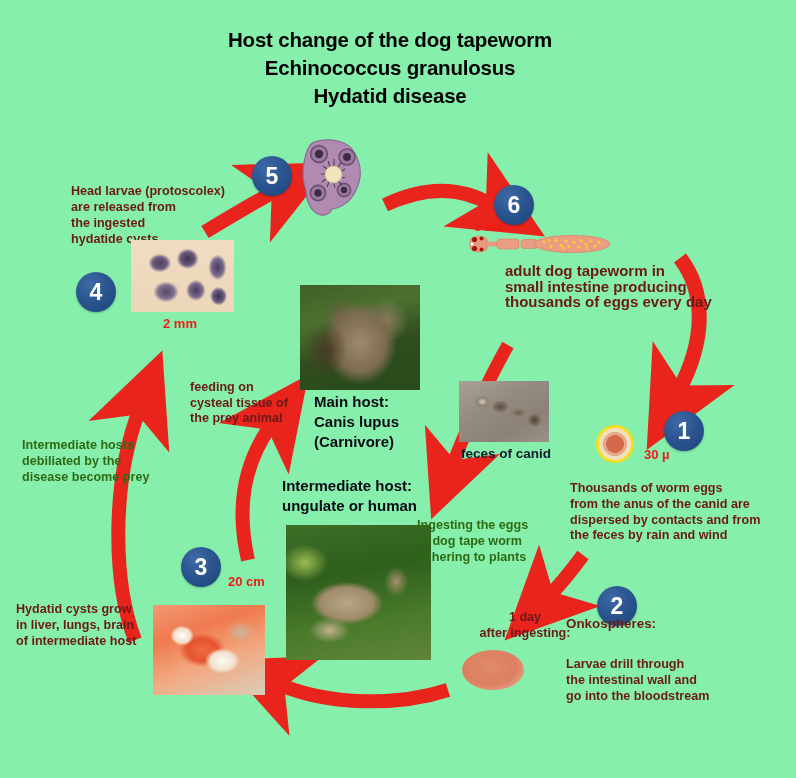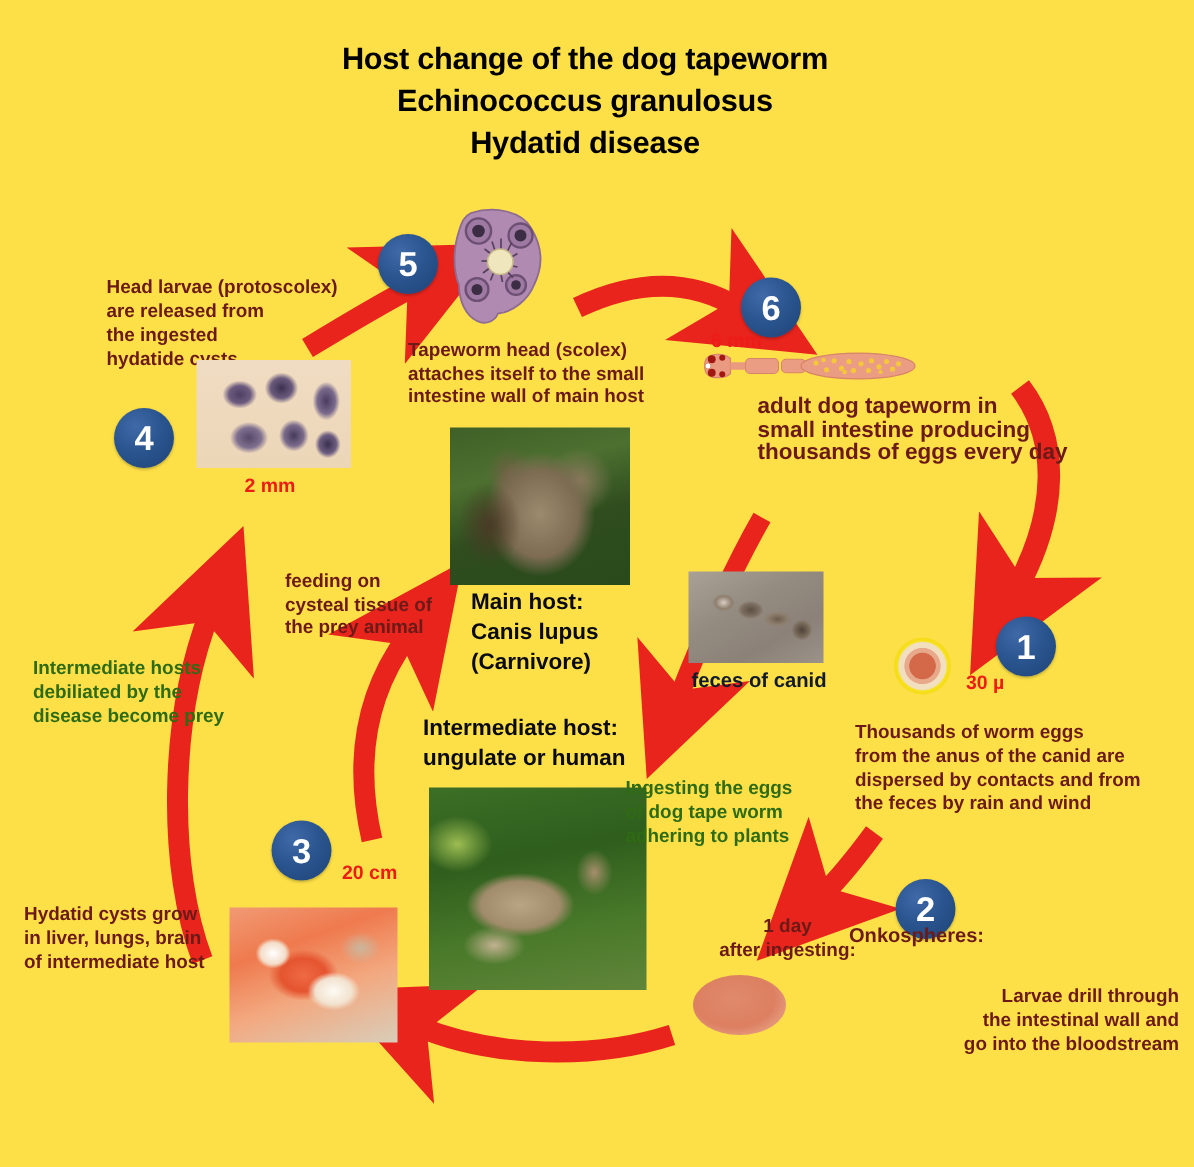--- a/index.html
+++ b/index.html
@@ -7,21 +7,21 @@
     padding: 0;
     background: #ffffff;
   }
   body {
     font-family: "Liberation Sans", sans-serif;
   }
   #canvas {
     position: relative;
     width: 796px;
     height: 778px;
-    background: #fde047;
+    background: #86efac;
     overflow: hidden;
   }
   .abs { position: absolute; }
 
   
   #title-block {
     left: 0; top: 26px; width: 780px;
     text-align: center;
     color: #000000;
     font-weight: bold;
@@ -182,23 +182,20 @@
         <line x1="35" y1="49" x2="37" y2="44"></line>
           <line x1="30" y1="44" x2="34" y2="41"></line>
         <line x1="29" y1="36" x2="34" y2="36"></line>
           <line x1="31" y1="28" x2="35" y2="31"></line>
         <line x1="36" y1="23" x2="38" y2="29"></line>
       </g>
       <circle cx="41.5" cy="36.5" r="8.5" fill="#efe6bd" stroke="#c6b98a" stroke-width="1"></circle>
     </svg>
   </div>
 
-  <div class="abs txt maroon" style="left:272px; top:226px; width:200px; font-size:12.6px; line-height:15.5px;">Tapeworm head (scolex)
-attaches itself to the small
-intestine wall of main host</div>
 
   <div class="abs badge" style="left:494px; top:185px; width:40px; height:40px; font-size:23px;">
     <span>6</span>
   </div>
 
   <div class="abs txt red" style="left:474px; top:219px; font-size:13px;">6 mm</div>
 
   <div class="abs" id="tapeworm-wrap">
     <svg viewBox="0 0 150 26" style="width:150px; height:26px;">
 
@@ -298,21 +295,21 @@
     <span>2</span>
   </div>
 
   <div class="abs txt maroon" style="left:460px; top:610px; width:130px; font-size:12.6px; line-height:15.5px; text-align:center;">1 day
 after ingesting:</div>
 
   <div class="abs" id="onkosphere" style="left:462px; top:650px;"></div>
 
   <div class="abs txt darkred" style="left:566px; top:616px; font-size:13.4px;">Onkospheres:</div>
 
-  <div class="abs txt maroon" style="left:566px; top:657px; width:220px; font-size:12.6px; line-height:15.8px;text-align:right;">Larvae drill through
+  <div class="abs txt maroon" style="left:566px; top:657px; width:220px; font-size:12.6px; line-height:15.8px;">Larvae drill through
 the intestinal wall and
 go into the bloodstream</div>
 
   <div class="abs badge" style="left:181px; top:547px; width:40px; height:40px; font-size:23px;">
     <span>3</span>
   </div>
 
   <div class="abs txt red" style="left:228px; top:574px; font-size:13px;">20 cm</div>
 
   <div class="abs txt maroon" style="left:16px; top:601px; width:170px; font-size:12.6px; line-height:16px;">Hydatid cysts grow

